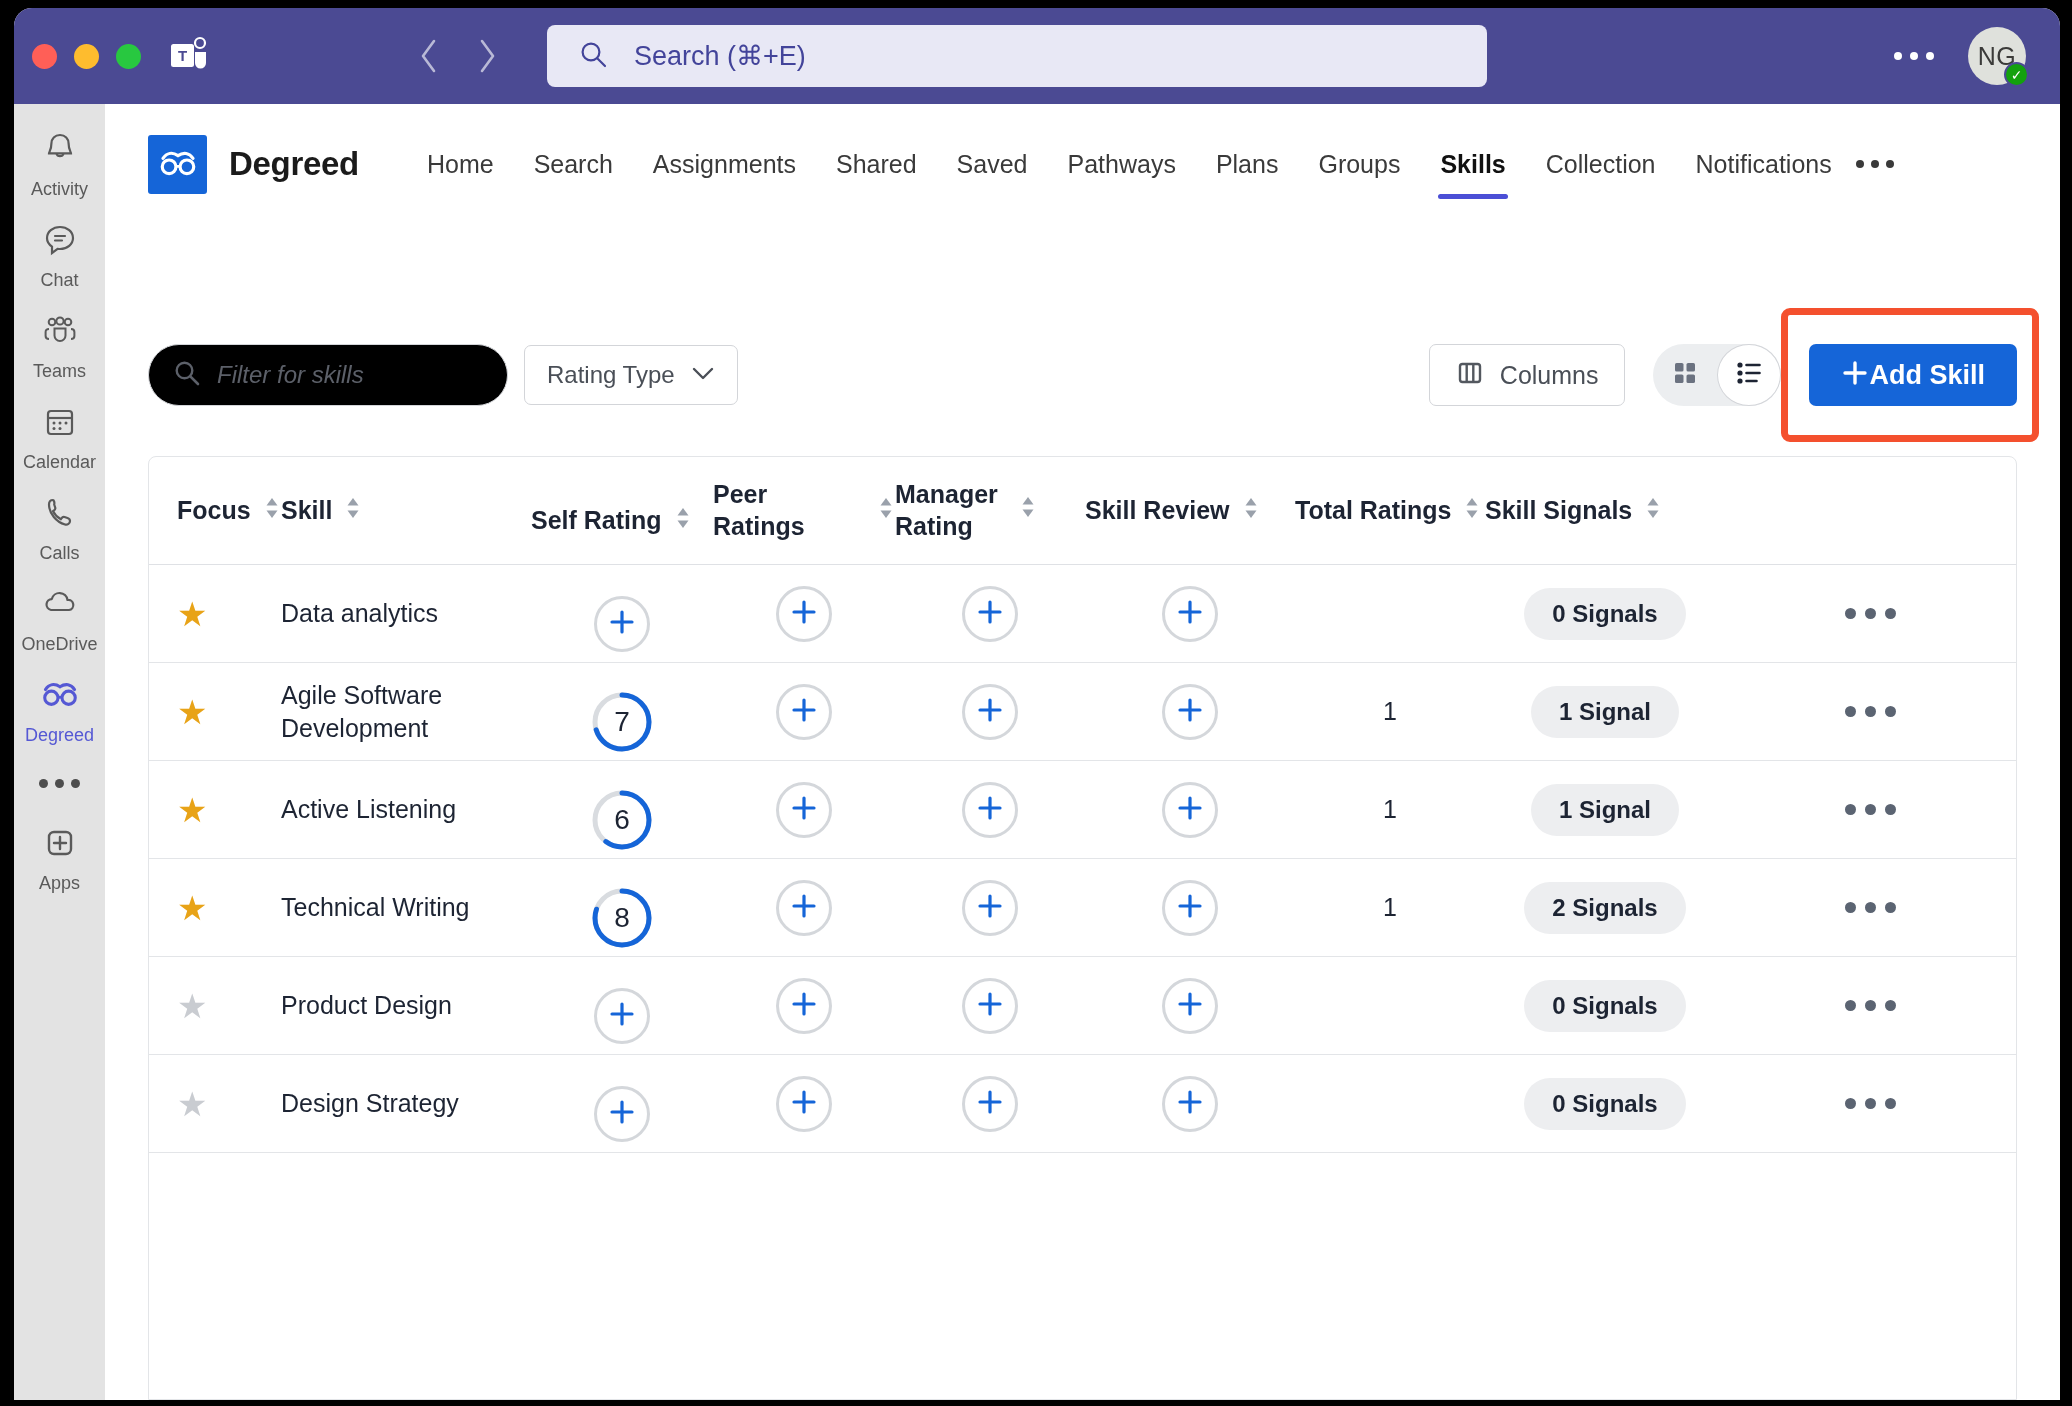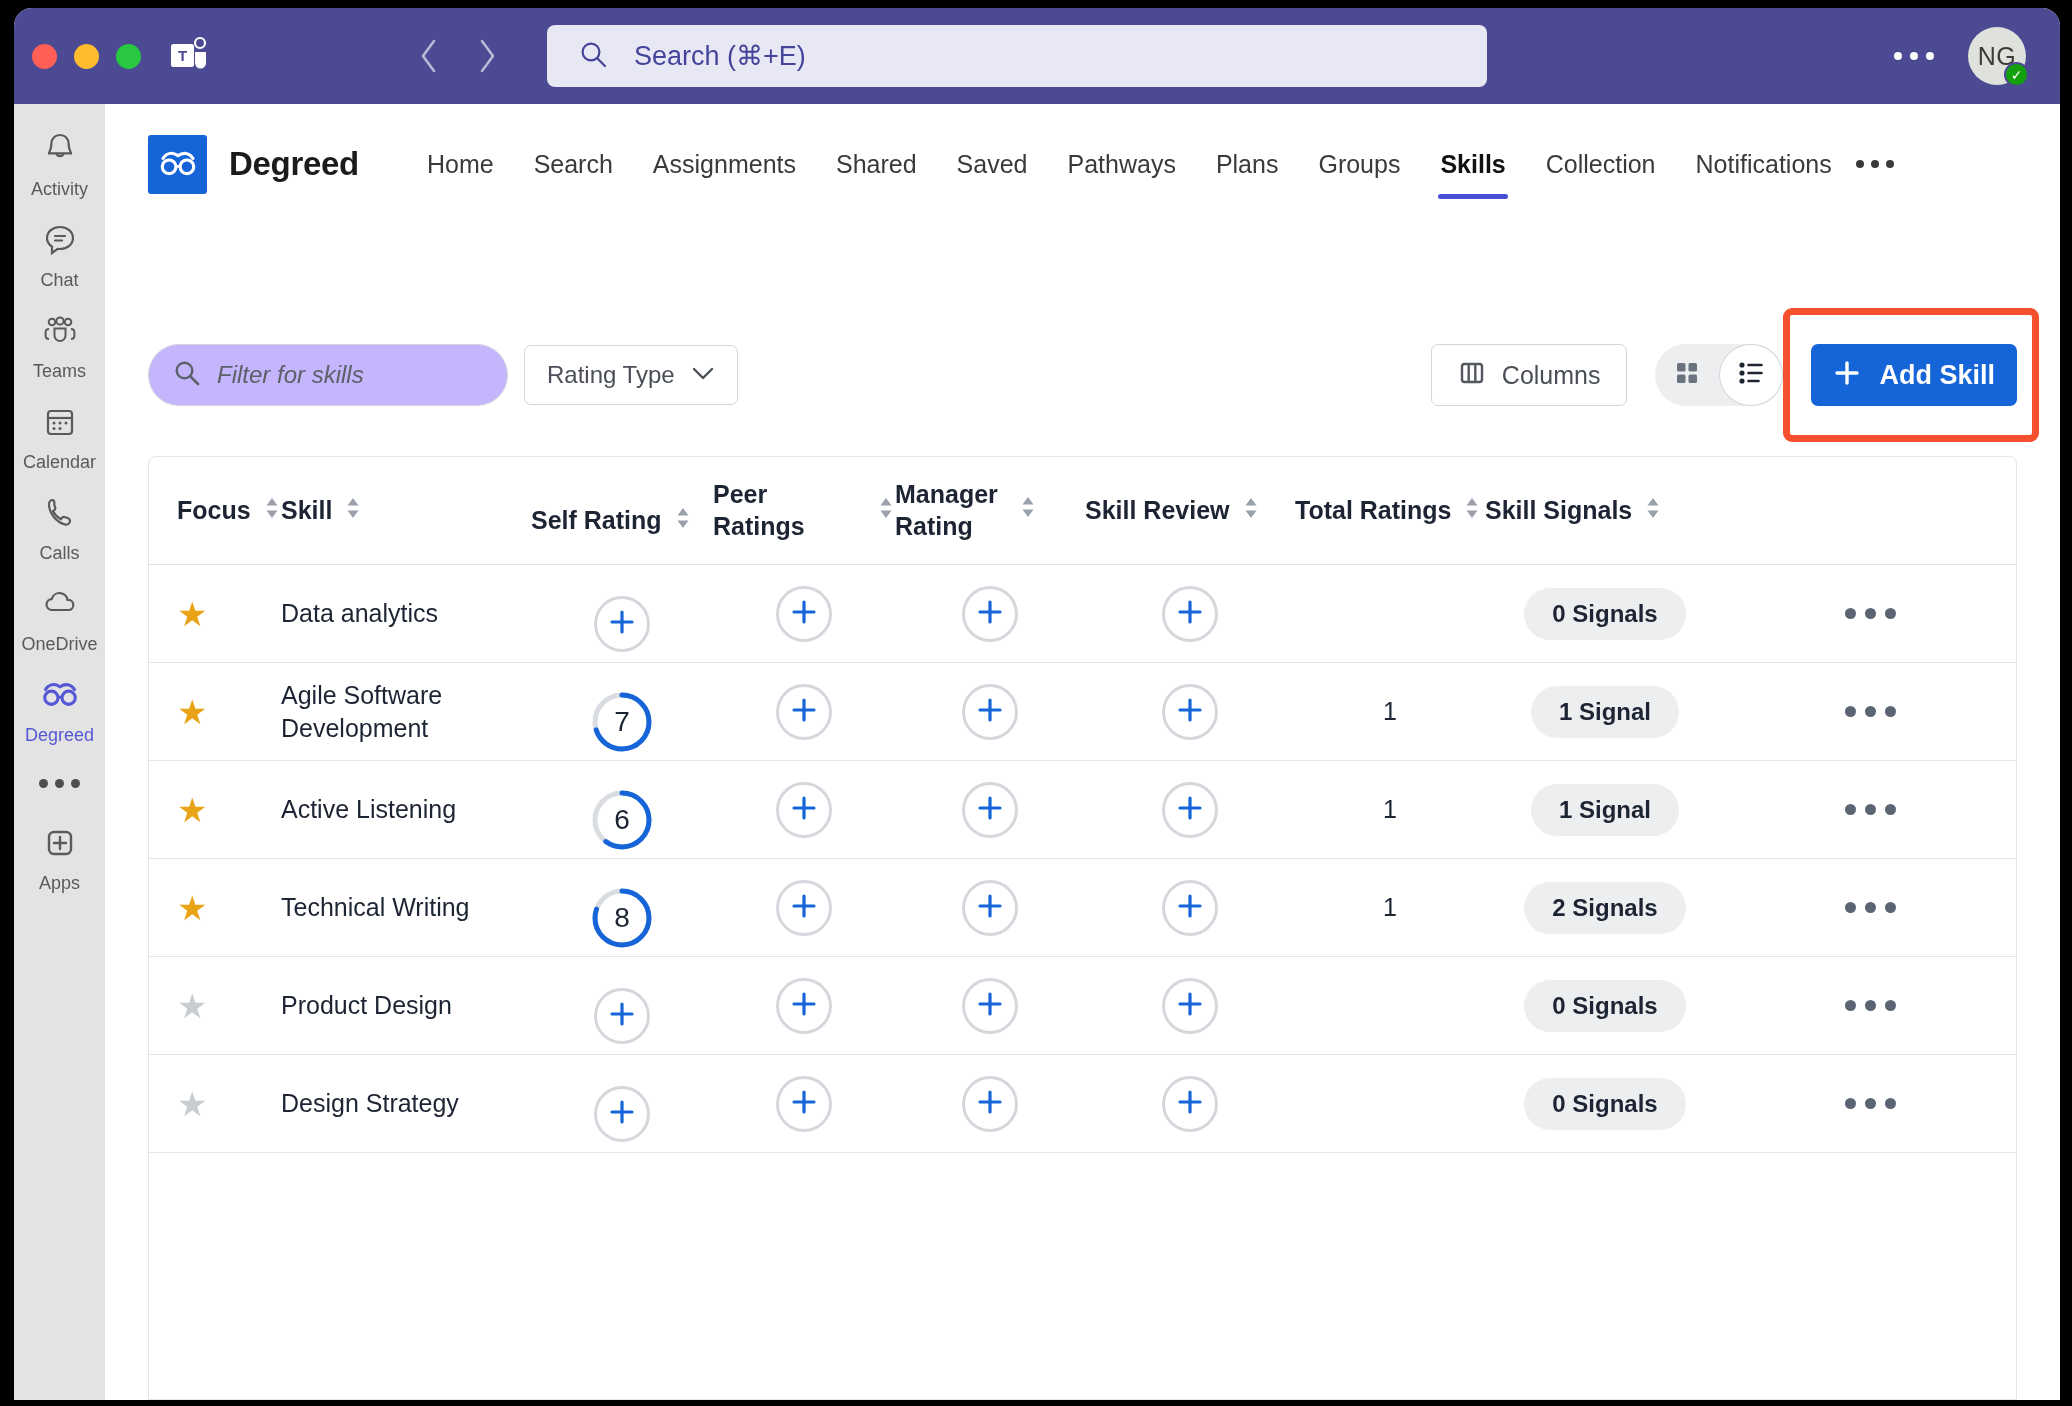--- a/index.html
+++ b/index.html
@@ -118,21 +118,21 @@
     display: flex; align-items: center;
     padding: 0 43px;
     margin-top: 140px;
     flex-shrink: 0;
     position: relative;
   }
   .filter-input {
     width: 360px; height: 62px;
     border: 1.5px solid #d3d5d9; border-radius: 31px;
     display: flex; align-items: center; gap: 16px; padding: 0 24px;
-    background: #c4b5fd;
+    background: #000000;
   }
   .filter-input .ph { font-size: 24px; color: #5c6069; font-style: italic; }
   .rating-type {
     margin-left: 16px;
     height: 60px; min-width: 184px;
     border: 1.5px solid #d3d5d9; border-radius: 7px;
     display:flex; align-items:center; justify-content:center; gap: 16px;
     padding: 0 22px; cursor: pointer;
   }
   .rating-type .t { font-size: 24px; color: #4a4f57; }
@@ -148,21 +148,21 @@
     display:flex; align-items:center; padding: 0;
   }
   .vt-btn {
     width: 64px; height: 62px; border-radius: 50%;
     display:flex; align-items:center; justify-content:center; cursor:pointer;
   }
   .vt-btn.active { background: #fff; border: 1.5px solid #d3d5d9; }
   .add-skill-wrap { margin-left: 28px; position: relative; }
   .add-skill {
     height: 62px; background: #1565d8; border-radius: 7px;
-    display:flex; align-items:center; gap: 18px; padding: 0 22px; cursor:pointer;
+    display:flex; align-items:center; padding: 0 32px; cursor:pointer;
   }
   .add-skill .t { font-size: 27px; color: #fff; font-weight: bold; }
   .highlight-box {
     position: absolute;
     left: -28px; top: -36px; right: -22px; bottom: -36px;
     border: 7px solid #f4502e; border-radius: 9px;
     pointer-events: none;
   }
 
   

